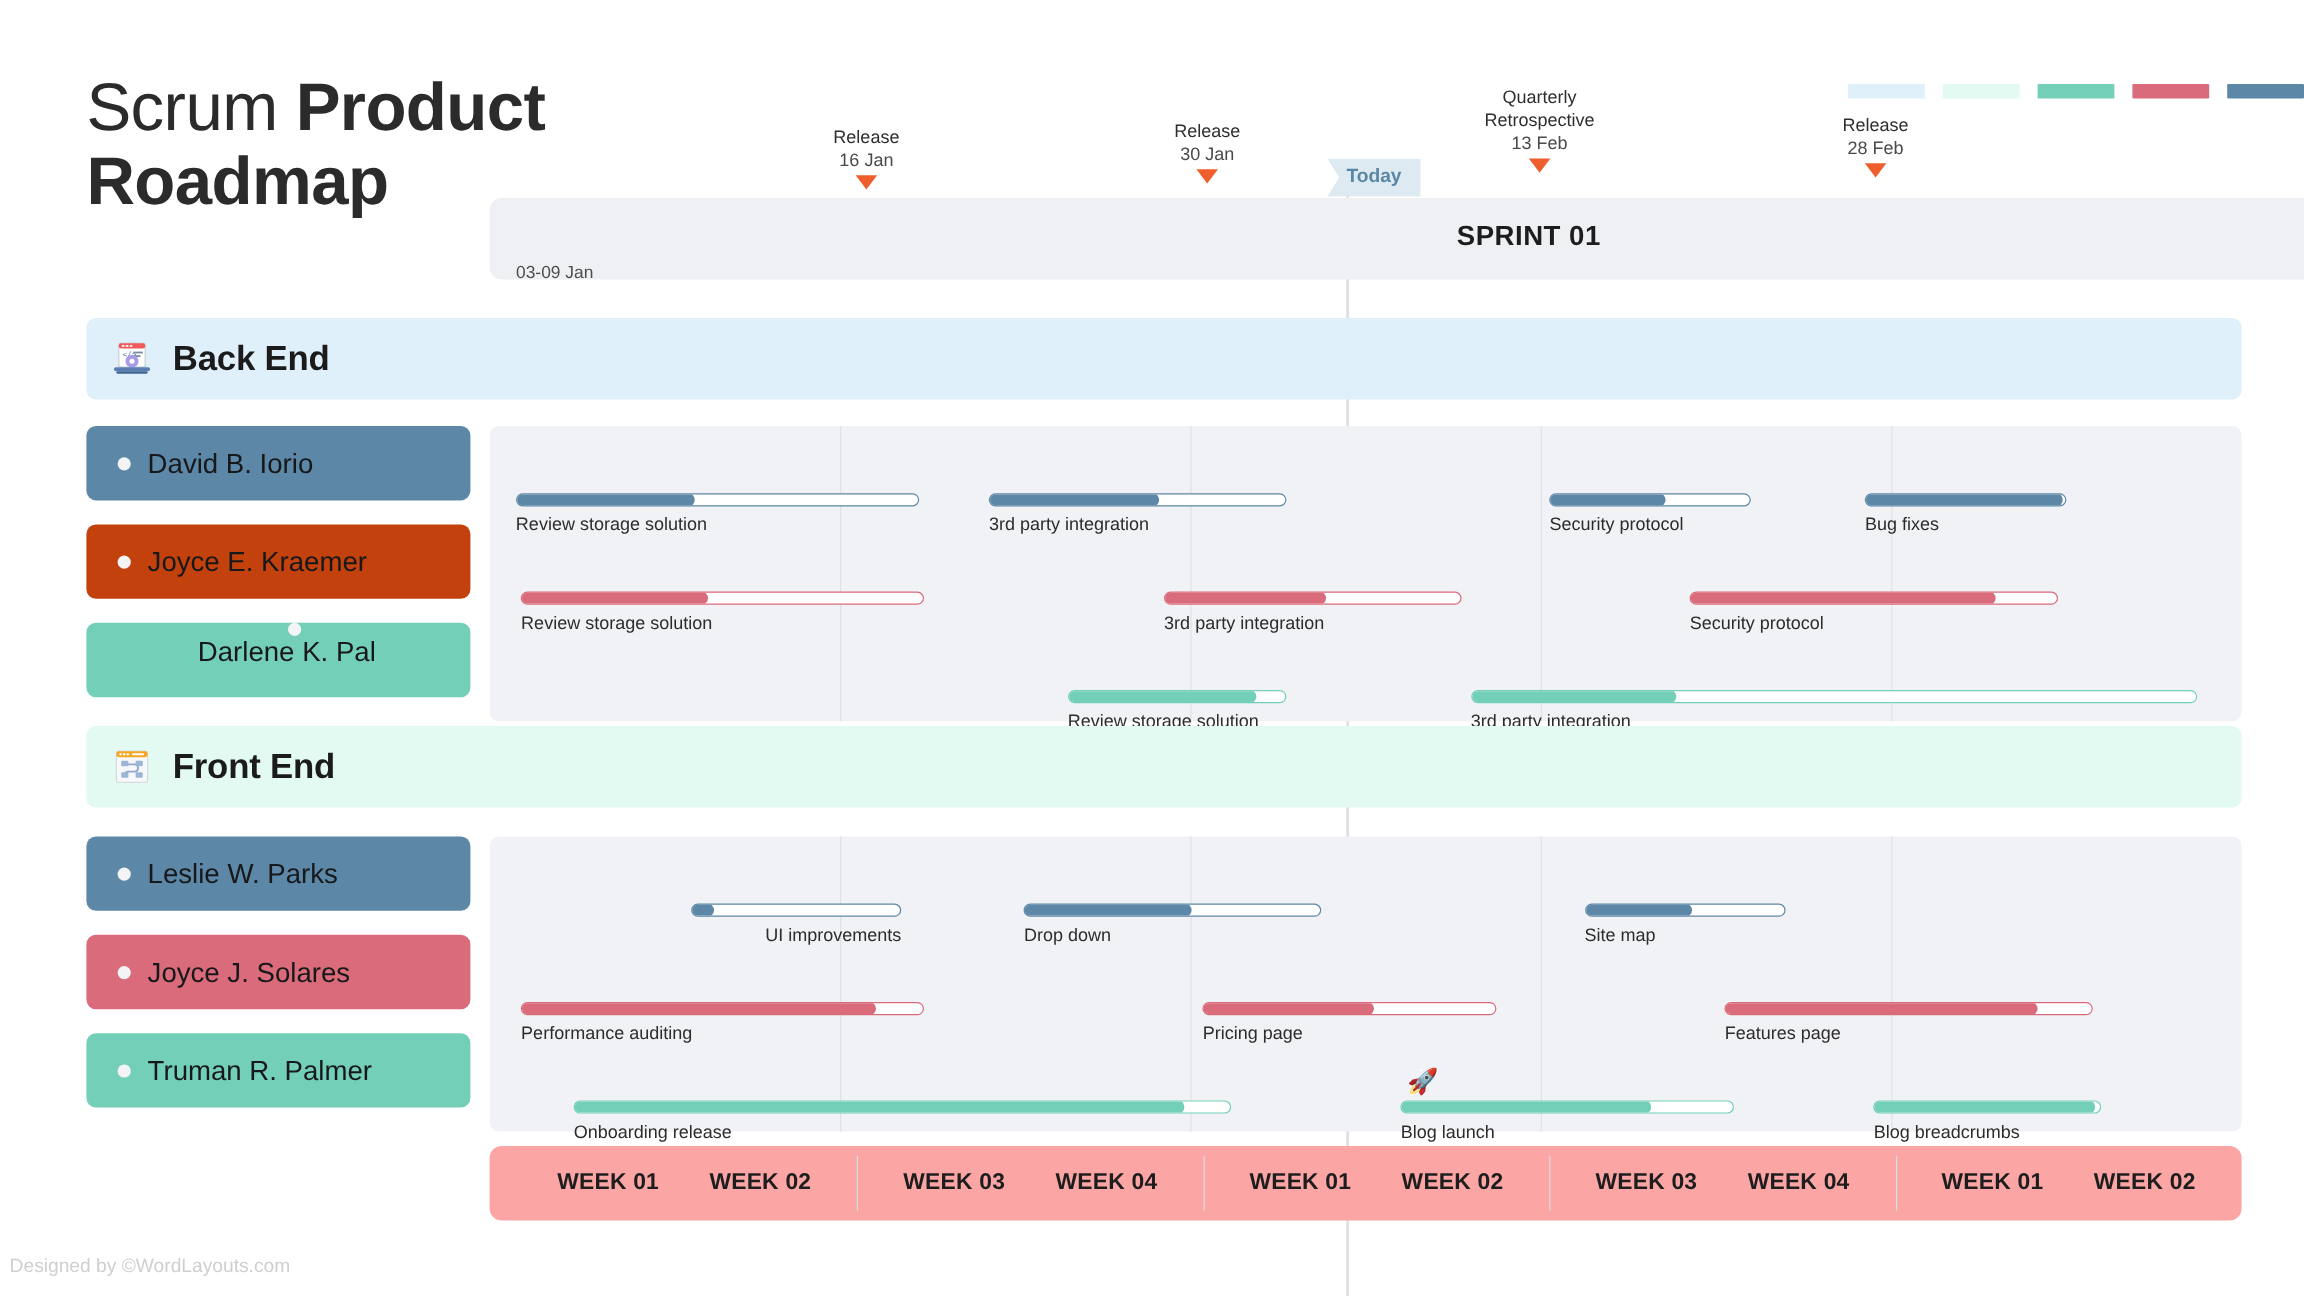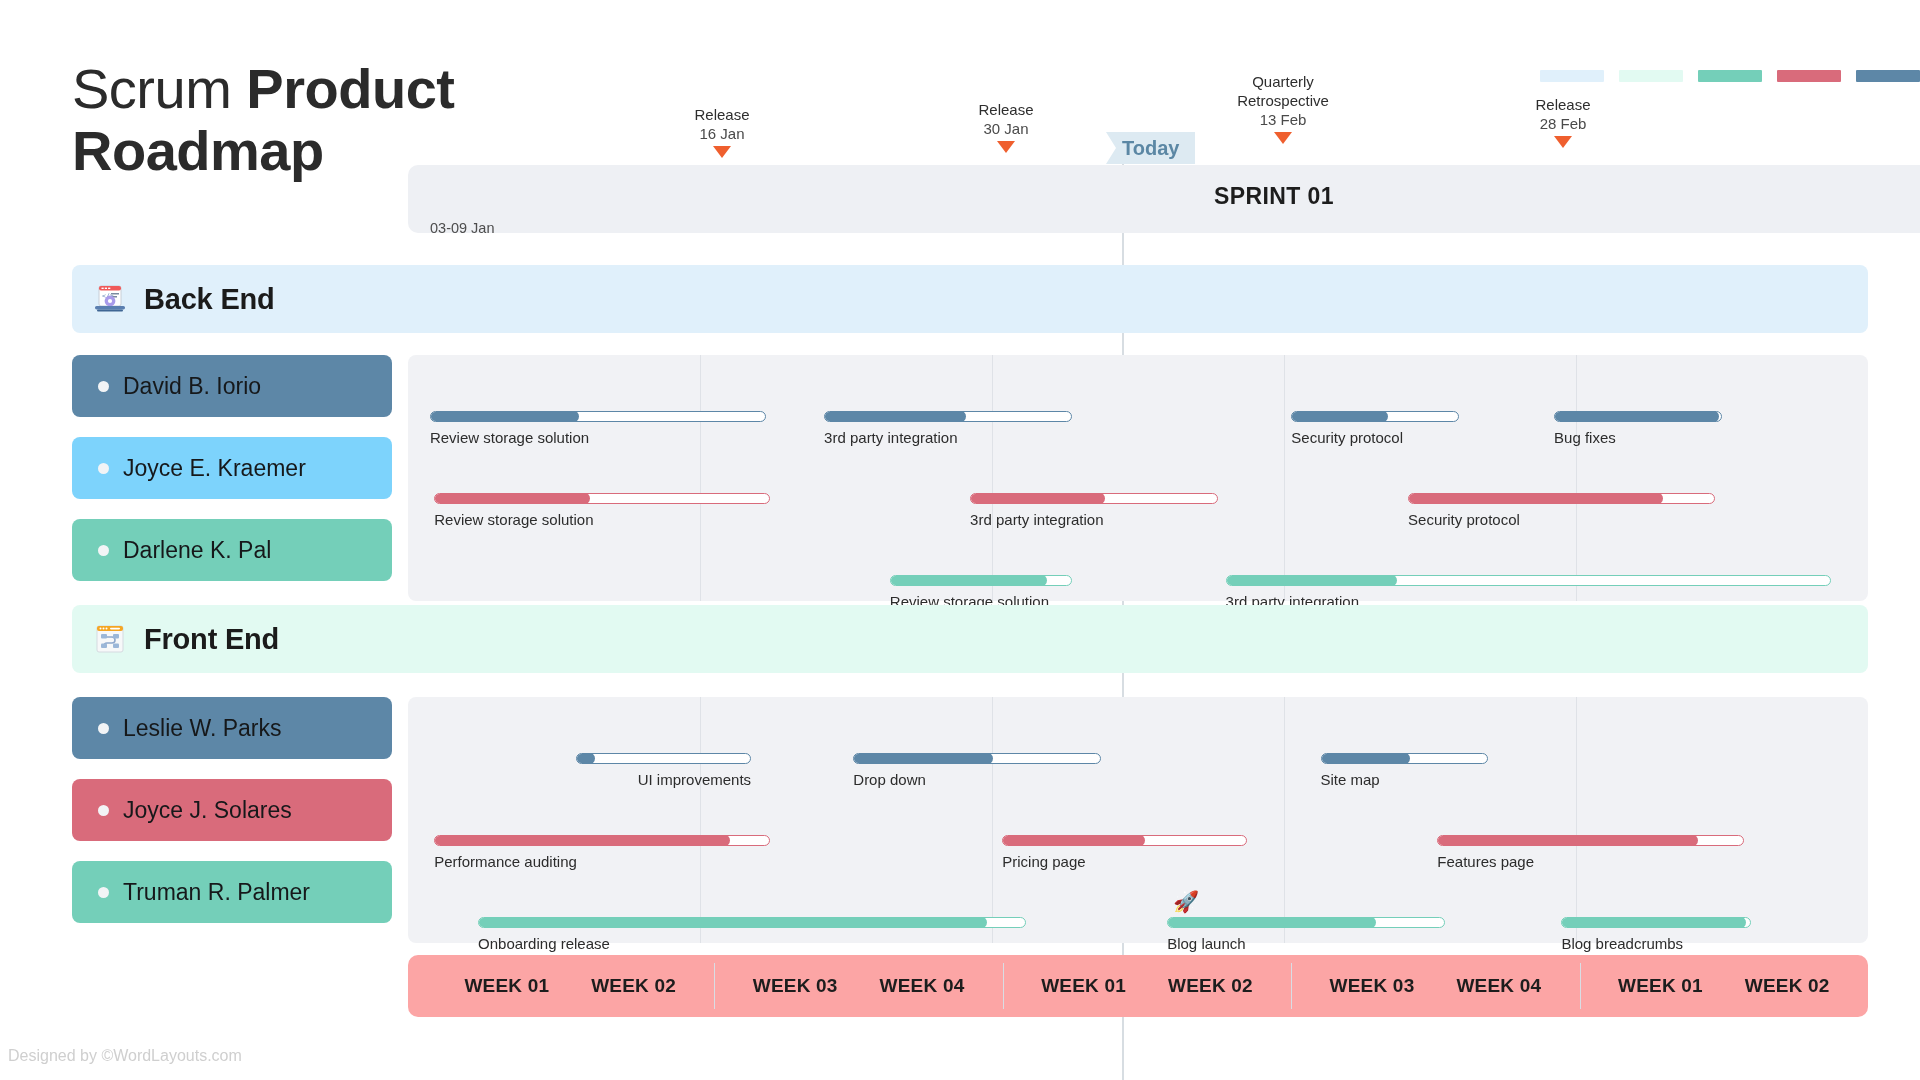--- a/index.html
+++ b/index.html
@@ -44,21 +44,21 @@
     border-left: 9px solid transparent;
     border-right: 9px solid transparent;
     border-top: 12px solid #ef5f2e;
   }
 
   
   .today-badge {
     position: absolute;
     background: #ddeaf2;
     color: #5b87a4;
-    font-size: 20px;
+    font-size: 16px;
     font-weight: 600;
     padding: 6px 16px 6px 16px;
     line-height: 20px;
     clip-path: polygon(0 0, 100% 0, 100% 100%, 0 100%, 10px 50%);
   }
   .today-line {
     position: absolute;
     width: 2px;
     background: #d7dde2;
   }
@@ -285,21 +285,21 @@
              <div class="fill" style="background: rgb(93, 135, 167); width: calc(57% + 2px);"></div>
            </div>
            <div class="t-label">Security protocol</div>
       </div>
       <div class="task" style="left: 1554.1px; top: 379px; width: 167.9px;">
         <div class="track" style="border-color: rgb(93, 135, 167);">
              <div class="fill" style="background: rgb(93, 135, 167); width: calc(98% + 2px);"></div>
            </div>
            <div class="t-label">Bug fixes</div>
       </div>
-      <div class="person" style="left: 72px; top: 437px; width: 320px; height: 62px; background: #7dd3fc;">
+      <div class="person" style="left: 72px; top: 437px; width: 320px; height: 62px; background: #c2410c;">
         <span class="dot"></span>
         <span class="p-name">Joyce E. Kraemer</span>
       </div>
       <div class="task" style="left: 434.28px; top: 461px; width: 335.8px;">
         <div class="track" style="border-color: rgb(217, 107, 123);">
              <div class="fill" style="background: rgb(217, 107, 123); width: calc(46% + 2px);"></div>
            </div>
            <div class="t-label">Review storage solution</div>
       </div>
       <div class="task" style="left: 970.1px; top: 461px; width: 248.2px;">
@@ -307,21 +307,21 @@
              <div class="fill" style="background: rgb(217, 107, 123); width: calc(54% + 2px);"></div>
            </div>
            <div class="t-label">3rd party integration</div>
       </div>
       <div class="task" style="left: 1408.1px; top: 461px; width: 306.6px;">
         <div class="track" style="border-color: rgb(217, 107, 123);">
              <div class="fill" style="background: rgb(217, 107, 123); width: calc(83% + 2px);"></div>
            </div>
            <div class="t-label">Security protocol</div>
       </div>
-      <div class="person" style="left: 72px; top: 519px; width: 320px; height: 62px; background: rgb(116, 207, 185);">
+      <div class="person" style="left: 72px; top: 519px; width: 320px; height: 62px; background: rgb(116, 207, 185); flex-direction: column;">
         <span class="dot"></span>
         <span class="p-name">Darlene K. Pal</span>
       </div>
       <div class="task" style="left: 889.8px; top: 543px; width: 182.5px;">
         <div class="track" style="border-color: rgb(116, 207, 185);">
              <div class="fill" style="background: rgb(116, 207, 185); width: calc(86% + 2px);"></div>
            </div>
            <div class="t-label">Review storage solution</div>
       </div>
       <div class="task" style="left: 1225.6px; top: 543px; width: 605.9px;">

